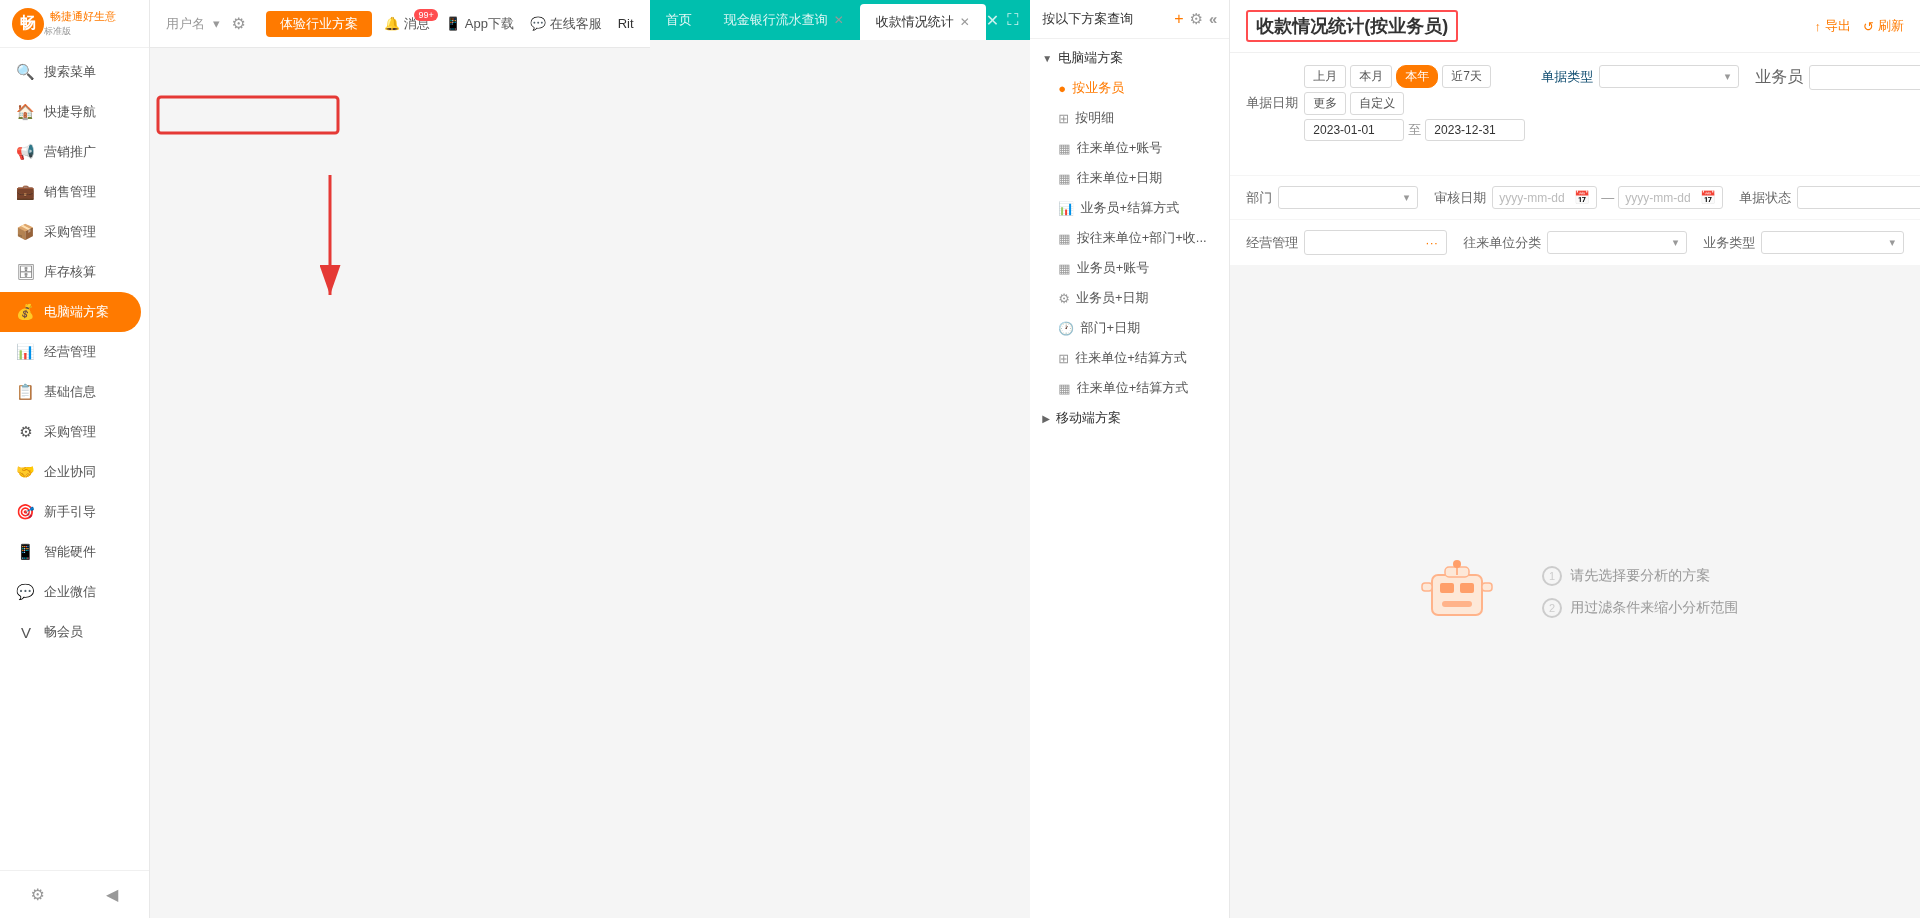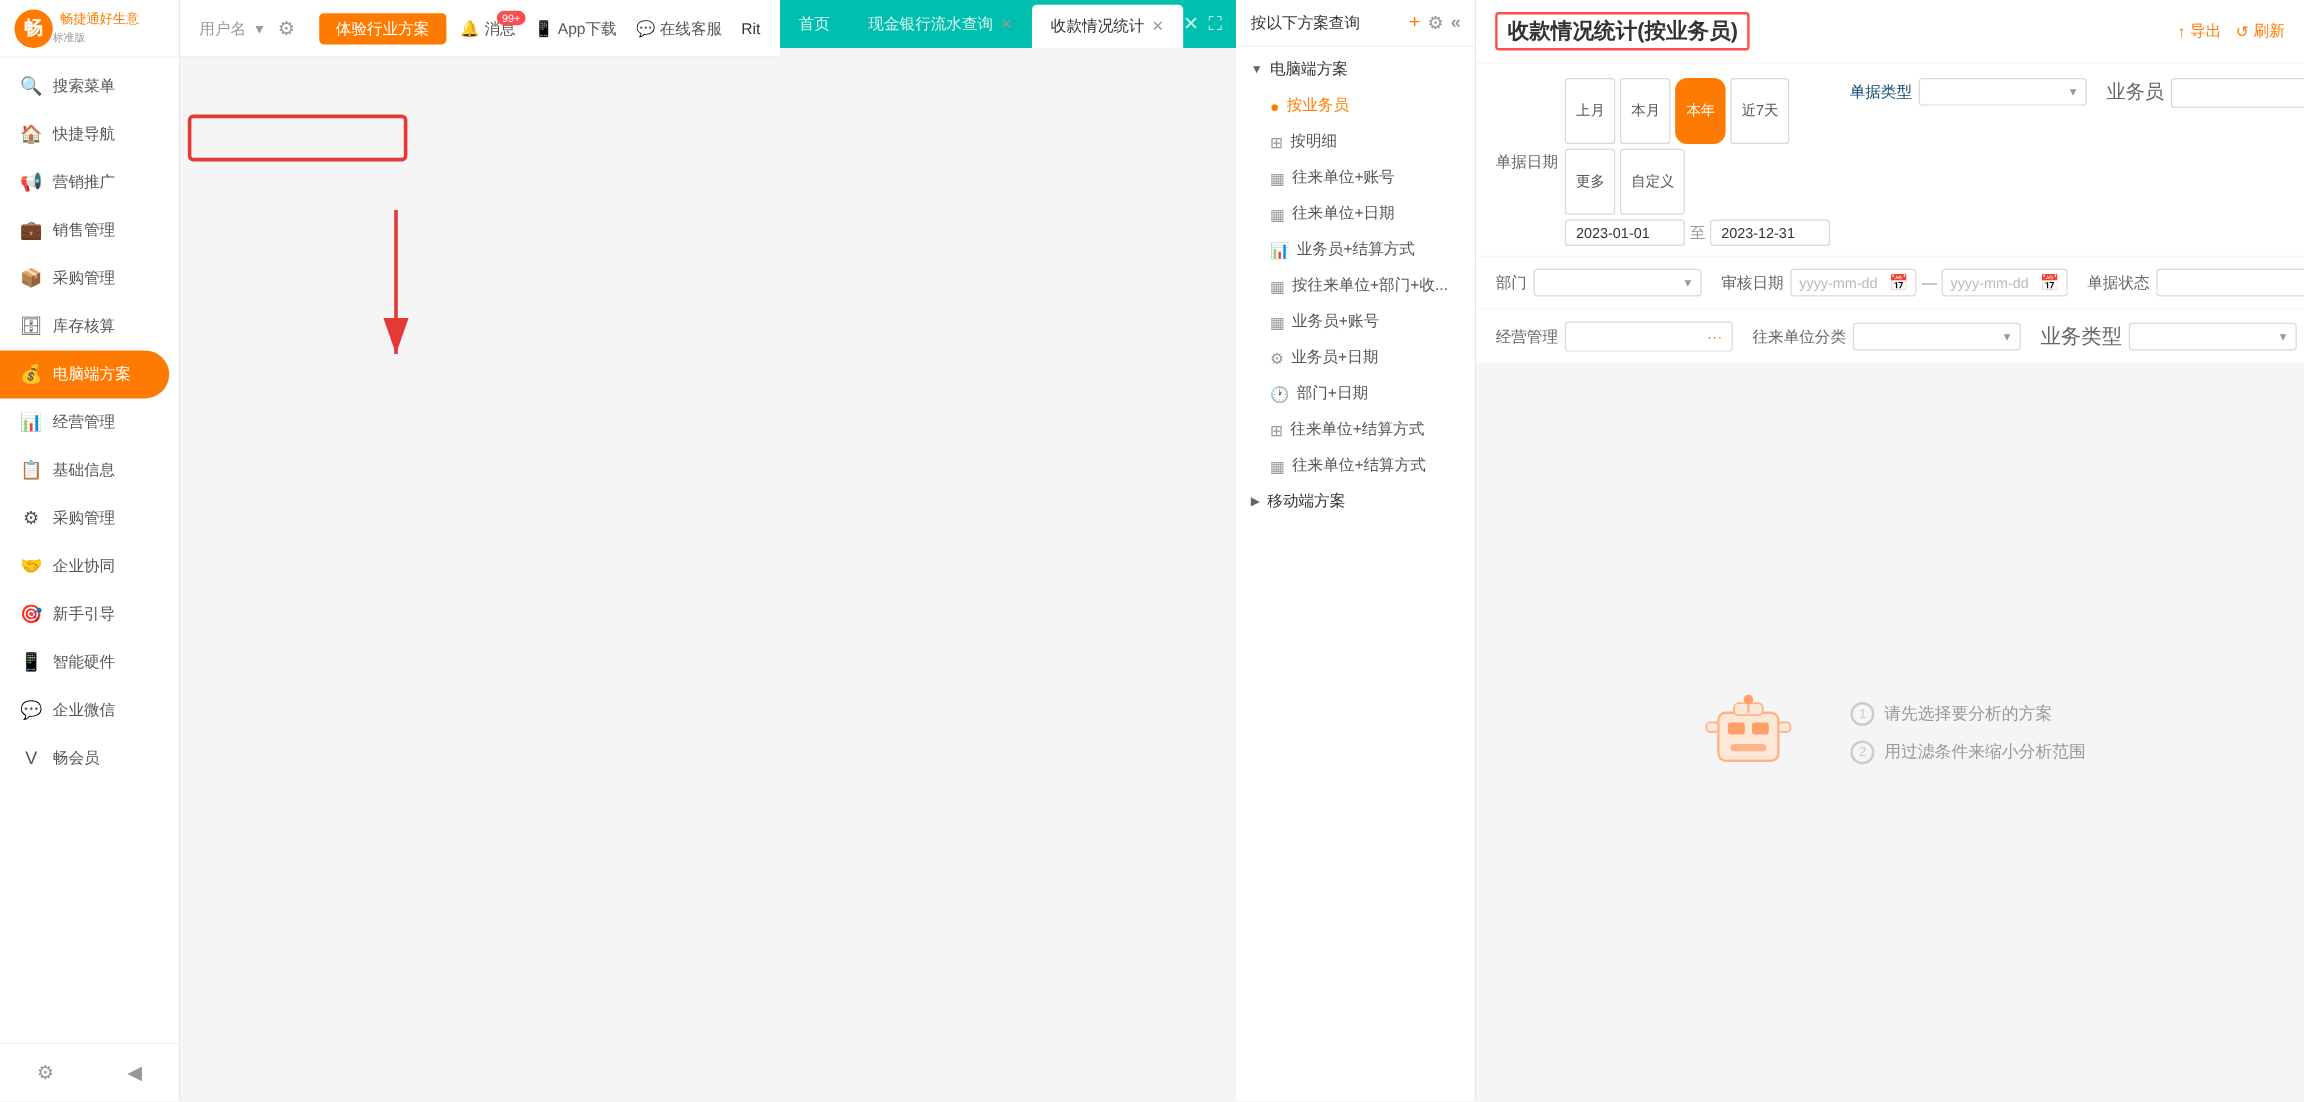--- a/index.html
+++ b/index.html
@@ -67,21 +67,21 @@
     .scheme-sub-item .sub-icon-gray { margin-right: 6px; font-size: 13px; color: #999; }
 
     
     .filter-area { flex: 1; display: flex; flex-direction: column; overflow: hidden; }
     .page-header { background: #fff; padding: 10px 16px; border-bottom: 1px solid #f0f0f0; display: flex; align-items: center; }
     .page-title { font-size: 18px; font-weight: bold; color: #333; border: 2px solid #ff4d4f; padding: 2px 8px; display: inline-flex; align-items: center; }
     .page-header-actions { margin-left: auto; display: flex; gap: 12px; align-items: center; }
     .btn-export { color: #ff7a00; cursor: pointer; font-size: 13px; display: flex; align-items: center; gap: 4px; }
     .btn-refresh { color: #ff7a00; cursor: pointer; font-size: 13px; display: flex; align-items: center; gap: 4px; }
     .date-range-btns { display: flex; gap: 4px; align-items: center; flex-wrap: wrap; }
-    .date-btn { padding: 18px 8px; border: 1px solid #d9d9d9; background: #fff; border-radius: 3px; font-size: 12px; color: #555; cursor: pointer; }
+    .date-btn { padding: 2px 8px; border: 1px solid #d9d9d9; background: #fff; border-radius: 3px; font-size: 12px; color: #555; cursor: pointer; }
     .date-btn.active { background: #ff7a00; color: white; border-color: #ff7a00; border-radius: 10px; }
     .date-input-group { display: flex; align-items: center; gap: 4px; }
     .date-input { border: 1px solid #d9d9d9; border-radius: 3px; padding: 3px 8px; font-size: 12px; color: #333; width: 100px; outline: none; }
     .date-separator { color: #999; }
     .btn-query { background: #ff7a00; color: white; border: none; border-radius: 4px; padding: 6px 20px; font-size: 13px; cursor: pointer; }
     .btn-settings { background: #fff; color: #555; border: 1px solid #d9d9d9; border-radius: 4px; padding: 5px 20px; font-size: 13px; cursor: pointer; }
 
     .collapse-bar { text-align: center; padding: 8px; color: #ff7a00; cursor: pointer; font-size: 13px; border-top: 1px solid #f0f0f0; background: #fff; }
 
     
@@ -411,21 +411,21 @@
 
             <div style="display:flex; align-items:center; gap:6px; flex:1;">
               <span style="color:#666; font-size:13px; white-space:nowrap;">往来单位分类</span>
               <div class="select-box" style="flex:1;">
                 <span></span>
                 <span style="color:#999; font-size:11px;">▾</span>
               </div>
             </div>
 
             <div style="display:flex; align-items:center; gap:6px; flex:1;">
-              <span style="color:#666; font-size:17px; white-space:nowrap;">业务类型</span>
+              <span style="color:#666; font-size:13px; white-space:nowrap;">业务类型</span>
               <div class="select-box" style="flex:1;">
                 <span></span>
                 <span style="color:#999; font-size:11px;">▾</span>
               </div>
             </div>
           </div>
         </div>
 
 
         <div class="empty-area">

